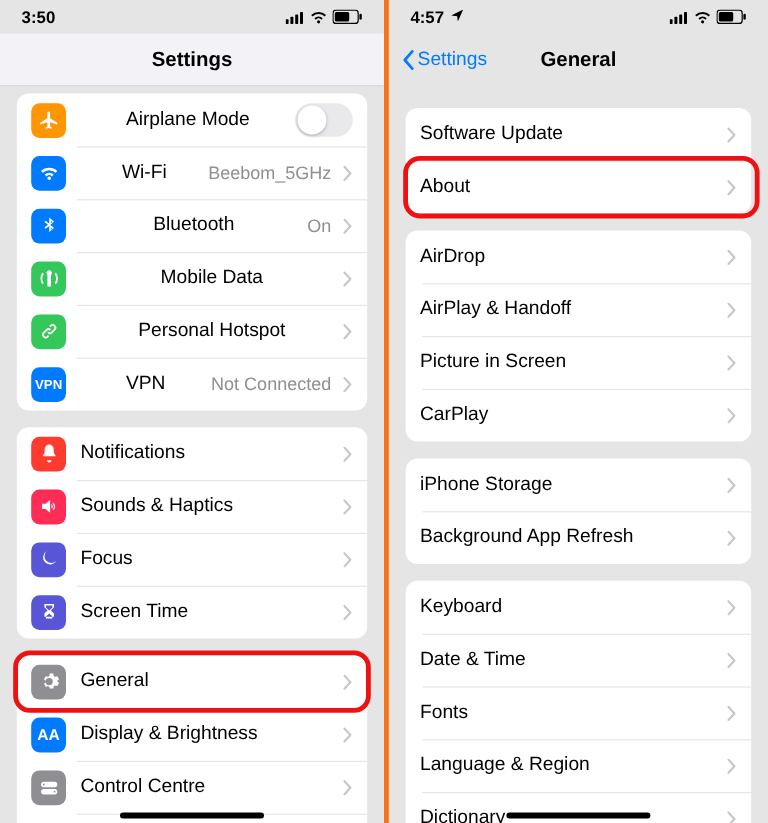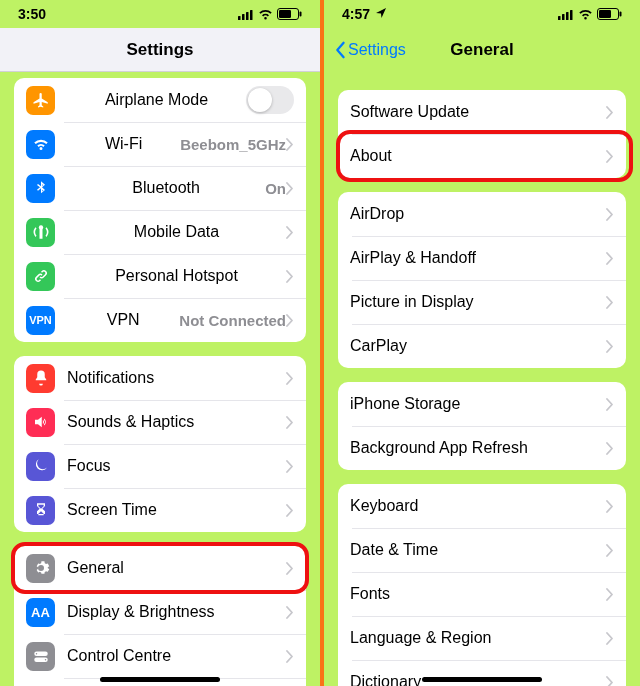--- a/index.html
+++ b/index.html
@@ -1,18 +1,18 @@
 <!DOCTYPE html>
 <html><head>
 <meta charset="utf-8">
 <style>
   * { box-sizing: border-box; margin: 0; padding: 0; font-family: -apple-system, "Helvetica Neue", Arial, sans-serif; -webkit-font-smoothing: antialiased; }
   body { background:#ffffff; width:640px; height:686px; overflow:hidden; }
   .stage { display:flex; width:640px; height:686px; }
-  .phone { width:320px; height:686px; background:#bef264; position:relative; overflow:hidden; }
+  .phone { width:320px; height:686px; background:#e5e5e5; position:relative; overflow:hidden; }
   .phone + .phone { border-left:4px solid #f97316; }
 
   
   .statusbar { height:28px; display:flex; align-items:center; justify-content:space-between; padding:0 18px; font-size:14px; font-weight:600; color:#000; }
   .statusbar .right { display:flex; align-items:center; gap:4px; }
   .statusbar svg { display:block; }
 
   
   .navbar { height:44px; display:flex; align-items:center; justify-content:center; position:relative; }
   .navbar.border { border-bottom:1px solid #d1d1d6; background:#f2f2f7; }
@@ -23,21 +23,21 @@
   
   .scroll { height:calc(686px - 28px - 44px); overflow:hidden; }
   .group { background:#ffffff; margin:14px 14px 0 14px; border-radius:10px; overflow:hidden; }
   .phone.left .group { margin-left:14px; margin-right:14px; }
   .row { display:flex; align-items:center; min-height:44px; padding:0 12px; position:relative; }
   .row + .row::before { content:""; position:absolute; left:50px; right:0; top:0; height:1px; background:#e5e5ea; }
   .phone.right .row + .row::before { left:14px; }
   .row .icon { width:29px; height:29px; border-radius:7px; margin-right:12px; display:flex; align-items:center; justify-content:center; flex:0 0 29px; }
   .row .icon svg { display:block; }
   .row .label { flex:1 1 auto; font-size:16px; color:#000; }
-  .row .value { font-size:15px; color:#8e8e93; margin-right:0;font-weight:bold; }
+  .row .value { font-size:15px; color:#8e8e93; margin-right:10px; }
   .row .chev { flex:0 0 8px; color:#c7c7cc; }
   .row .chev svg { width:8px; height:13px; display:block; }
 
   
   .toggle { width:48px; height:28px; border-radius:14px; background:#e9e9eb; position:relative; }
   .toggle .knob { position:absolute; top:2px; left:2px; width:24px; height:24px; border-radius:12px; background:#fff; box-shadow:0 1px 3px rgba(0,0,0,.25); }
 
   
   .hl { position:absolute; border:4px solid #e11; border-radius:14px; pointer-events:none; }
 
@@ -330,21 +330,21 @@
           </div>
           <div class="row">
             <span class="label">AirPlay &amp; Handoff</span>
             <span class="chev">
               <svg viewBox="0 0 8 13">
                 <path d="M1 1l5 5.5L1 12" stroke="#c7c7cc" stroke-width="1.8" fill="none" stroke-linecap="round" stroke-linejoin="round"></path>
               </svg>
             </span>
           </div>
           <div class="row">
-            <span class="label">Picture in Display</span>
+            <span class="label">Picture in Screen</span>
             <span class="chev">
               <svg viewBox="0 0 8 13">
                 <path d="M1 1l5 5.5L1 12" stroke="#c7c7cc" stroke-width="1.8" fill="none" stroke-linecap="round" stroke-linejoin="round"></path>
               </svg>
             </span>
           </div>
           <div class="row">
             <span class="label">CarPlay</span>
             <span class="chev">
               <svg viewBox="0 0 8 13">

